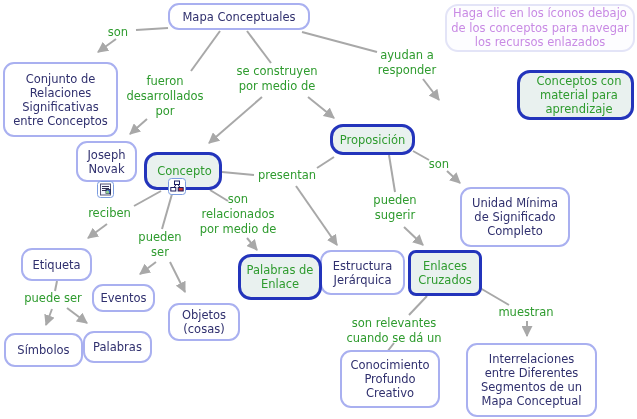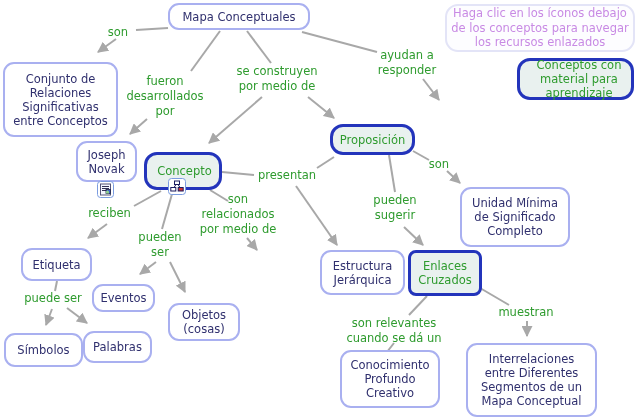--- a/index.html
+++ b/index.html
@@ -74,21 +74,21 @@
       <line x1="527" y1="321" x2="527" y2="336" marker-end="url(#arw)"></line>
     </g>
   </svg>
 
   <div class="note" style="left:445px; top:4px; width:190px; height:48px;">
     <span>Haga clic en los íconos debajo</span>
     <span>de los conceptos para navegar</span>
     <span>los recursos enlazados</span>
   </div>
 
-  <div class="node linked" style="left:517px; top:58px; width:117px; height:42px;padding-left:12px;">
+  <div class="node linked" style="left:517px; top:70px; width:117px; height:50px;padding-left:12px;">
     <span>Conceptos con material para aprendizaje</span>
   </div>
 
   <div class="node" style="left:168px; top:3px; width:142px; height:27px;">
     <span>Mapa Conceptuales</span>
   </div>
 
   <div class="node" style="left:3px; top:62px; width:115px; height:75px;">
     <span>Conjunto de Relaciones Significativas entre Conceptos</span>
   </div>
@@ -111,20 +111,23 @@
   </div>
 
   <div class="node" style="left:320px; top:250px; width:85px; height:45px;">
     <span>Estructura Jerárquica</span>
   </div>
 
   <div class="node linked" style="left:408px; top:250px; width:74px; height:46px;border-radius:8px;">
     <span>Enlaces Cruzados</span>
   </div>
 
+  <div class="node linked" style="left:238px; top:254px; width:84px; height:46px;">
+    <span>Palabras de Enlace</span>
+  </div>
 
   <div class="node" style="left:21px; top:248px; width:71px; height:33px;">
     <span>Etiqueta</span>
   </div>
 
   <div class="node" style="left:92px; top:284px; width:63px; height:28px;">
     <span>Eventos</span>
   </div>
 
   <div class="node" style="left:168px; top:303px; width:72px; height:38px;">

